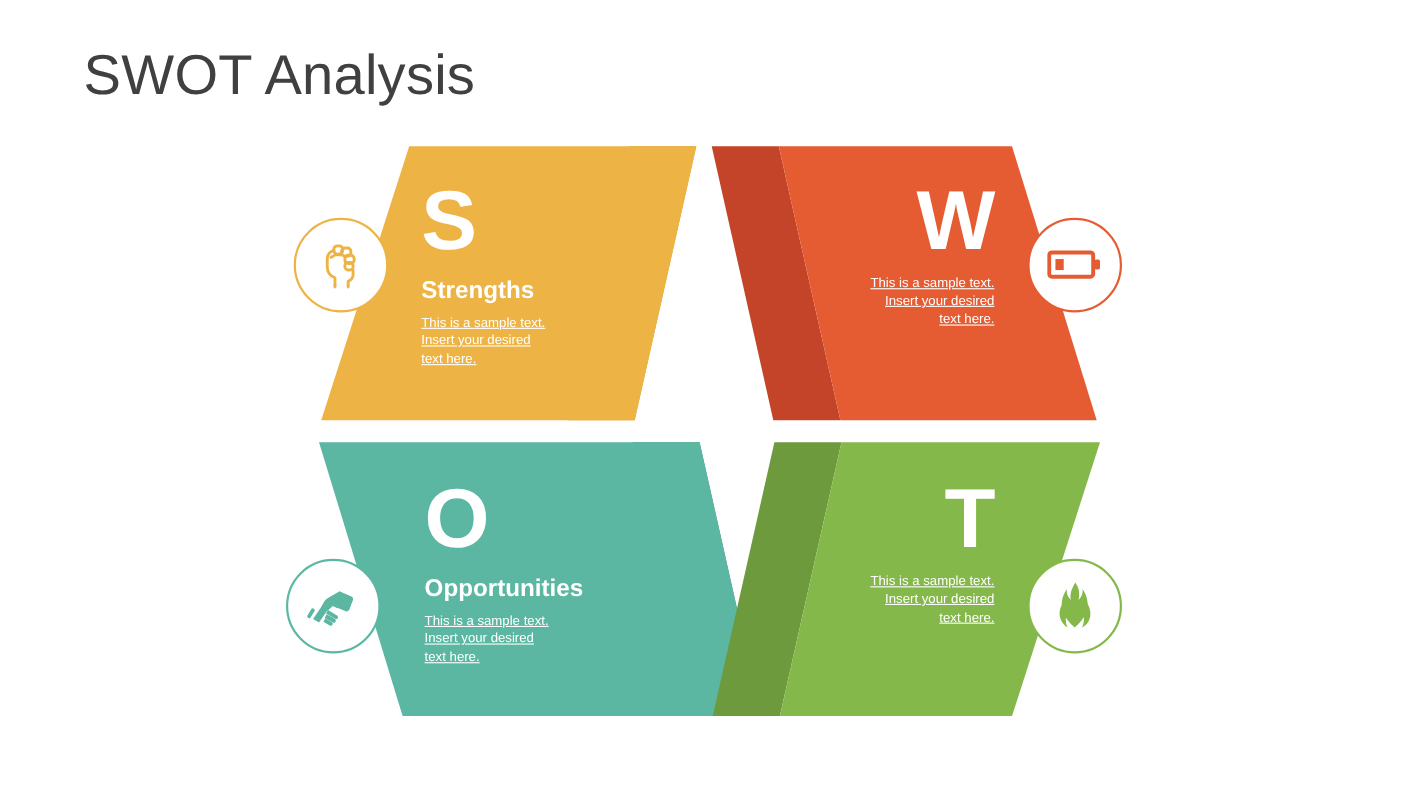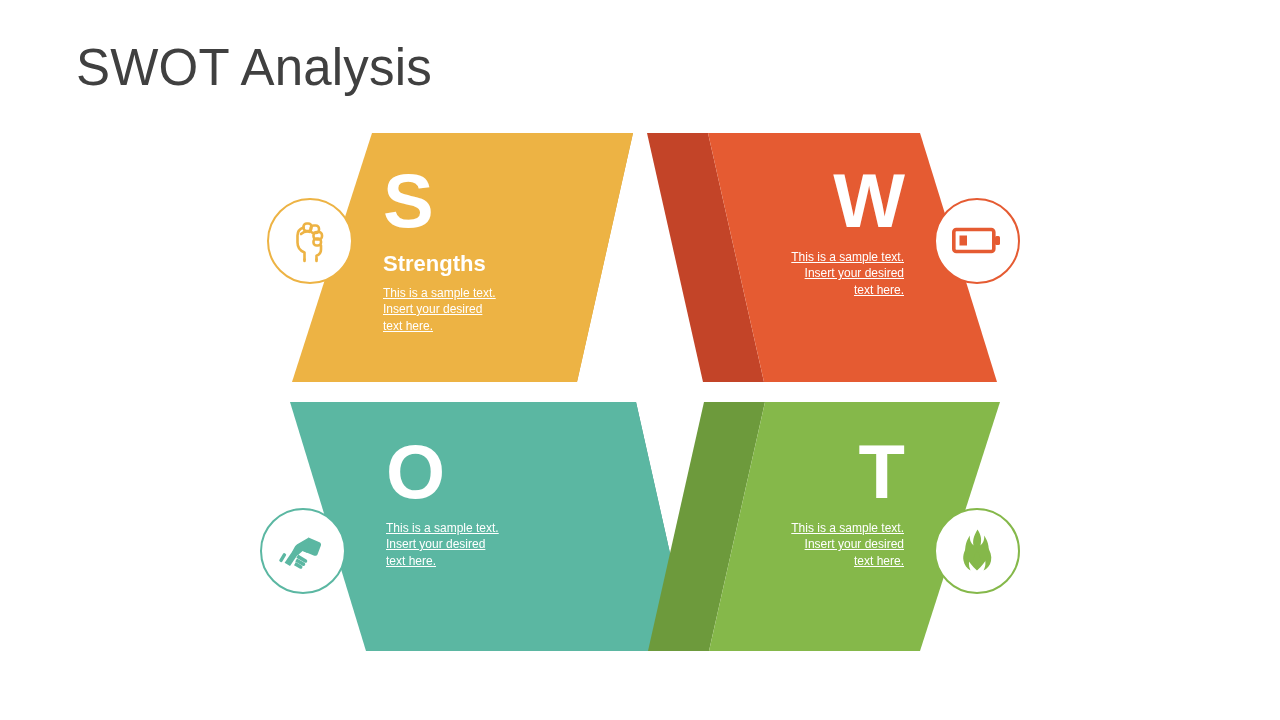--- a/index.html
+++ b/index.html
@@ -168,20 +168,21 @@
 
   <div class="quad-text" id="text-weaknesses">
     <div class="quad-letter">W</div>
     <div class="quad-body">This is a sample text.
 Insert your desired
 text here.</div>
   </div>
 
   <div class="quad-text" id="text-opportunities">
     <div class="quad-letter">O</div>
+    <div class="quad-name">Opportunities</div>
     <div class="quad-body">This is a sample text.
 Insert your desired
 text here.</div>
   </div>
 
   <div class="quad-text" id="text-threats">
     <div class="quad-letter">T</div>
     <div class="quad-body">This is a sample text.
 Insert your desired
 text here.</div>

